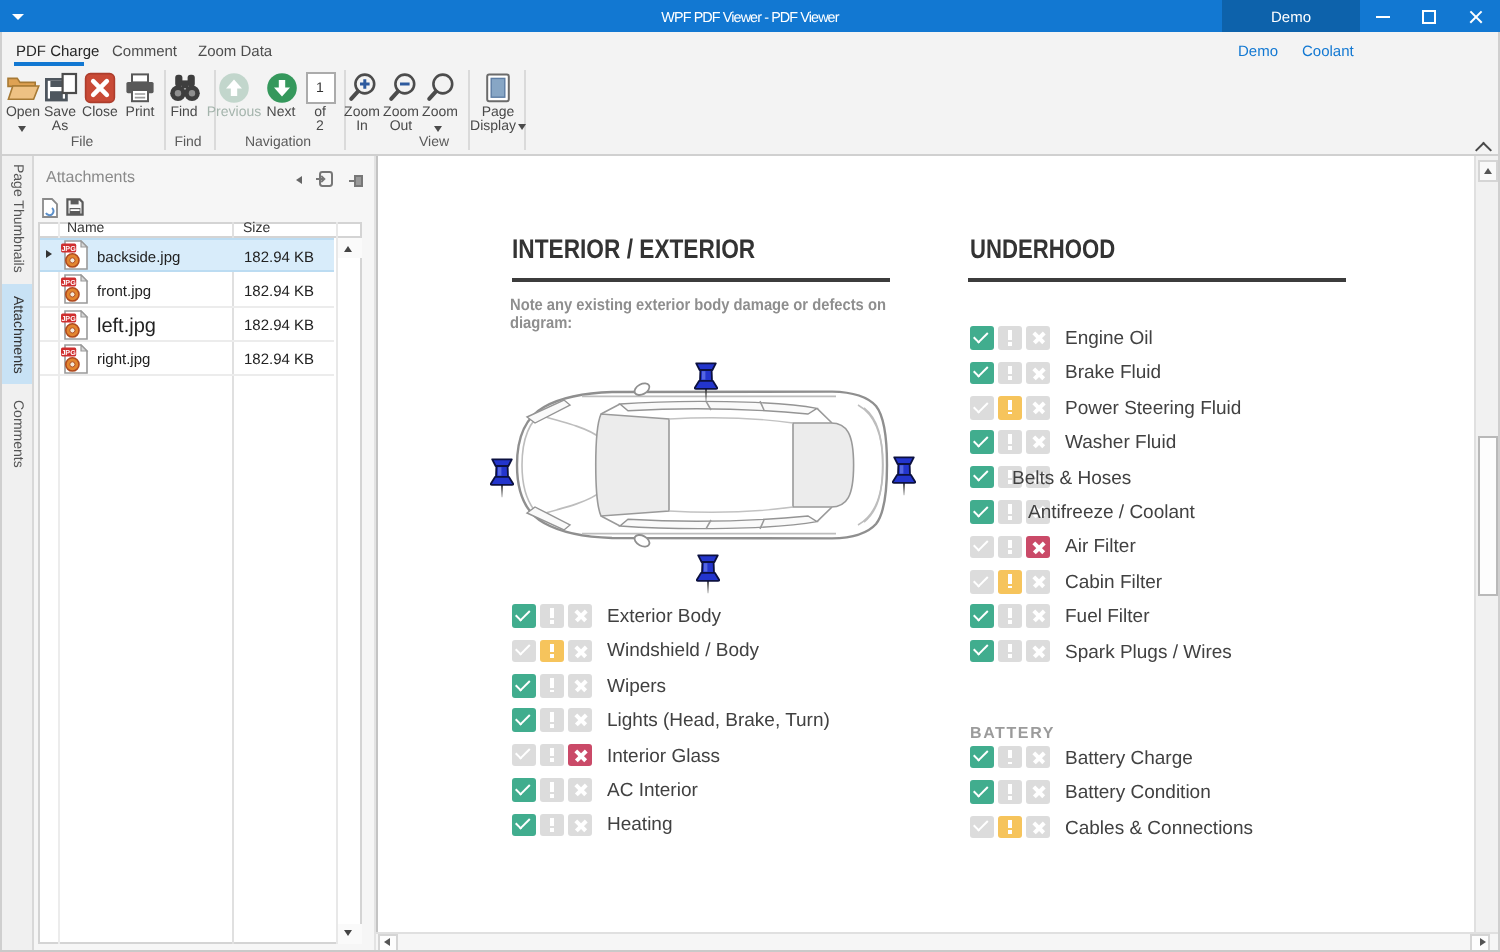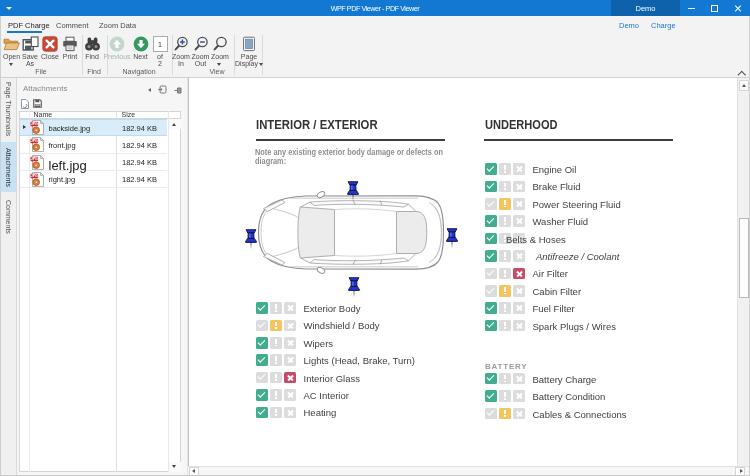--- a/index.html
+++ b/index.html
@@ -35,21 +35,21 @@
 <div class="ab" style="left:733.5px;top:4.5px;width:8px;height:8px;">
     <div class="ab" style="left:0;top:3.4px;width:8px;height:1.1px;background:#fff;transform:rotate(45deg);"></div>
     <div class="ab" style="left:0;top:3.4px;width:8px;height:1.1px;background:#fff;transform:rotate(-45deg);"></div>
   </div>
 <div class="ab" style="left:0;top:16px;width:750px;height:62px;background:#f3f3f3;border-bottom:1px solid #d0d0d0;"></div>
 <div class="ab" style="left:8px;top:20.5px;font-size:7.5px;color:#262626;">PDF Charge</div>
 <div class="ab" style="left:7px;top:30.5px;width:35px;height:2px;background:#1278d2;"></div>
 <div class="ab" style="left:56px;top:20.5px;font-size:7.5px;color:#4d4d4d;">Comment</div>
 <div class="ab" style="left:99px;top:20.5px;font-size:7.5px;color:#4d4d4d;">Zoom Data</div>
 <div class="ab" style="left:619px;top:21px;font-size:7.5px;color:#1278d2;">Demo</div>
-<div class="ab" style="left:651px;top:21px;font-size:7.5px;color:#1278d2;">Charge</div>
+<div class="ab" style="left:651px;top:21px;font-size:7.5px;color:#1278d2;">Coolant</div>
 <div class="sep" style="left:82px;"></div>
 <div class="sep" style="left:107px;"></div>
 <div class="sep" style="left:172px;"></div>
 <div class="sep" style="left:233.5px;"></div>
 <div class="sep" style="left:262px;"></div>
 <svg class="ab" style="left:3.0px;top:36px;" width="17" height="16" viewBox="0 0 17 16">
     <path d="M1 3.2 h4.6 l1.4 2 h7.6 v2 h-13.6 z" fill="#dfa253" stroke="#a77a35" stroke-width="0.8"></path>
     <path d="M3.4 7 h13 l-2.6 6.6 h-12.6 z" fill="#eec183" stroke="#a77a35" stroke-width="0.8"></path>
   </svg>
 <svg class="ab" style="left:21.5px;top:36px;" width="17" height="16" viewBox="0 0 17 16">
@@ -199,21 +199,21 @@
 <div class="ab" style="left:122px;top:140.9px;font-size:7.5px;color:#222;">182.94 KB</div>
 <div class="ab" style="left:20px;top:169.99999999999997px;width:147px;height:1px;background:#ececec;"></div>
 <svg class="ab" style="left:29.5px;top:154.6px;" width="15" height="15" viewBox="0 0 15 15">
     <path d="M2.5 0.5 h8 l3 3 v11 h-11 z" fill="#fff" stroke="#9a9a9a" stroke-width="0.8"></path>
     <path d="M10.5 0.5 l3 3 h-3 z" fill="#d8d8d8" stroke="#9a9a9a" stroke-width="0.6"></path>
     <rect x="0.5" y="1.8" width="7.6" height="4.4" rx="0.8" fill="#cf2e2e"></rect>
     <text x="4.3" y="5.3" font-size="3.6" fill="#fff" text-anchor="middle" font-weight="bold">JPG</text>
     <circle cx="6.2" cy="10.2" r="3.3" fill="#e2852f" stroke="#b04a1e" stroke-width="0.8"></circle>
     <circle cx="6.2" cy="10.2" r="1.3" fill="#f4e9d8" stroke="#b04a1e" stroke-width="0.5"></circle>
   </svg>
-<div class="ab" style="left:48.5px;top:158.1px;font-size:13px;color:#222;">left.jpg</div>
+<div class="ab" style="left:48.5px;top:158.1px;font-size:10px;color:#222;">left.jpg</div>
 <div class="ab" style="left:122px;top:158.1px;font-size:7.5px;color:#222;">182.94 KB</div>
 <div class="ab" style="left:20px;top:187.2px;width:147px;height:1px;background:#ececec;"></div>
 <svg class="ab" style="left:29.5px;top:171.8px;" width="15" height="15" viewBox="0 0 15 15">
     <path d="M2.5 0.5 h8 l3 3 v11 h-11 z" fill="#fff" stroke="#9a9a9a" stroke-width="0.8"></path>
     <path d="M10.5 0.5 l3 3 h-3 z" fill="#d8d8d8" stroke="#9a9a9a" stroke-width="0.6"></path>
     <rect x="0.5" y="1.8" width="7.6" height="4.4" rx="0.8" fill="#cf2e2e"></rect>
     <text x="4.3" y="5.3" font-size="3.6" fill="#fff" text-anchor="middle" font-weight="bold">JPG</text>
     <circle cx="6.2" cy="10.2" r="3.3" fill="#e2852f" stroke="#b04a1e" stroke-width="0.8"></circle>
     <circle cx="6.2" cy="10.2" r="1.3" fill="#f4e9d8" stroke="#b04a1e" stroke-width="0.5"></circle>
   </svg>
@@ -270,21 +270,21 @@
 <div class="bx ex" style="left:499.2px;top:215.39999999999998px;"></div>
 <div class="bx xx" style="left:513.4px;top:215.39999999999998px;"></div>
 <div class="itxt" style="left:532.5px;top:216.2px;">Washer Fluid</div>
 <div class="bx ck g" style="left:485px;top:232.79999999999998px;"></div>
 <div class="bx ex" style="left:499.2px;top:232.79999999999998px;"></div>
 <div class="bx xx" style="left:513.4px;top:232.79999999999998px;"></div>
 <div class="itxt" style="left:506px;top:233.6px;">Belts &amp; Hoses</div>
 <div class="bx ck g" style="left:485px;top:250.2px;"></div>
 <div class="bx ex" style="left:499.2px;top:250.2px;"></div>
 <div class="bx xx" style="left:513.4px;top:250.2px;"></div>
-<div class="itxt" style="left:536px;top:251.0px;font-style:italic;">Antifreeze / Coolant</div>
+<div class="itxt" style="left:514px;top:251.0px;">Antifreeze / Coolant</div>
 <div class="bx ck" style="left:485px;top:267.59999999999997px;"></div>
 <div class="bx ex" style="left:499.2px;top:267.59999999999997px;"></div>
 <div class="bx xx r" style="left:513.4px;top:267.59999999999997px;"></div>
 <div class="itxt" style="left:532.5px;top:268.4px;">Air Filter</div>
 <div class="bx ck" style="left:485px;top:285.0px;"></div>
 <div class="bx ex y" style="left:499.2px;top:285.0px;"></div>
 <div class="bx xx" style="left:513.4px;top:285.0px;"></div>
 <div class="itxt" style="left:532.5px;top:285.8px;">Cabin Filter</div>
 <div class="bx ck g" style="left:485px;top:302.4px;"></div>
 <div class="bx ex" style="left:499.2px;top:302.4px;"></div>

